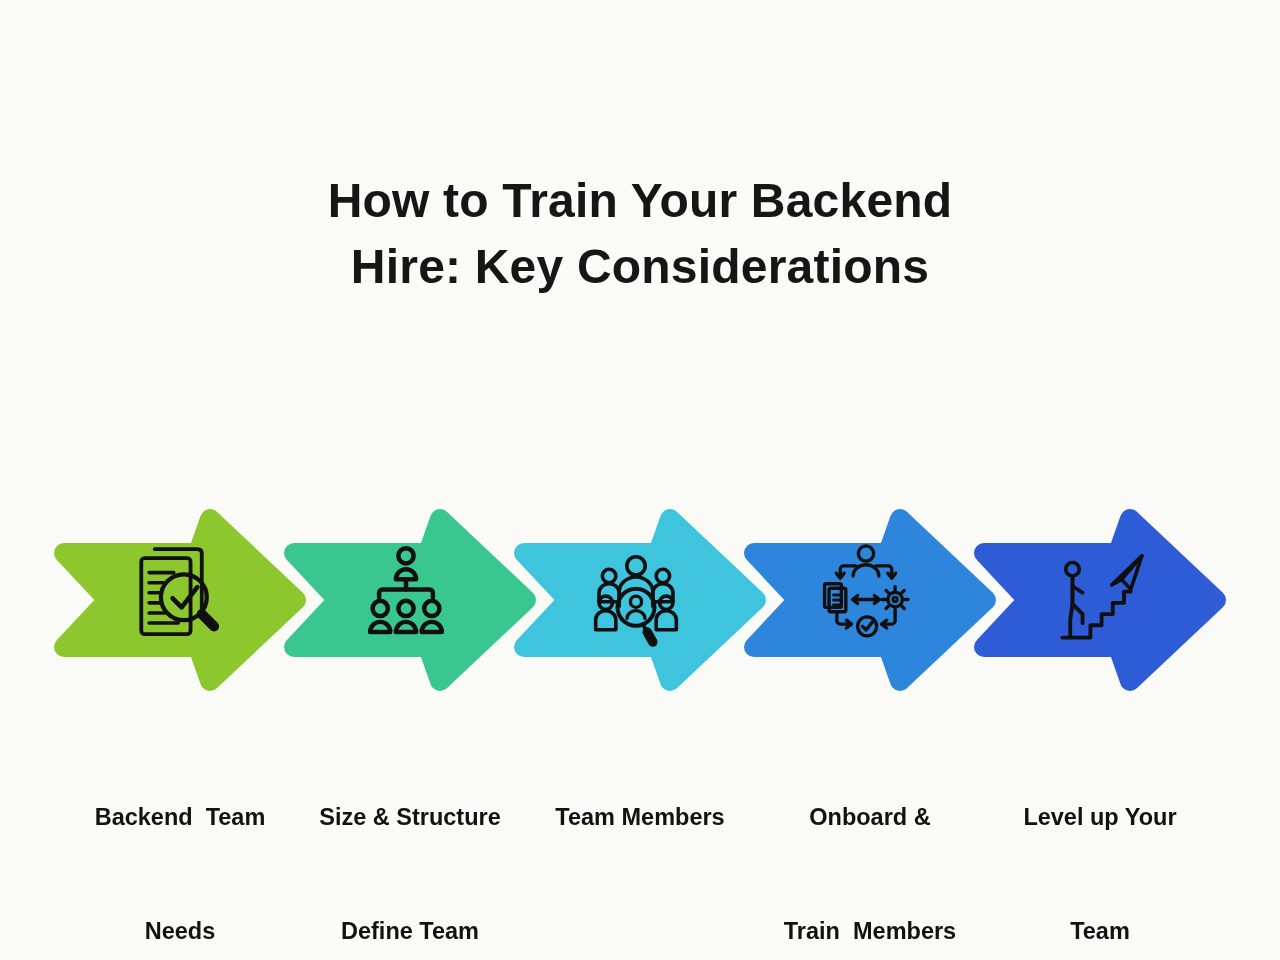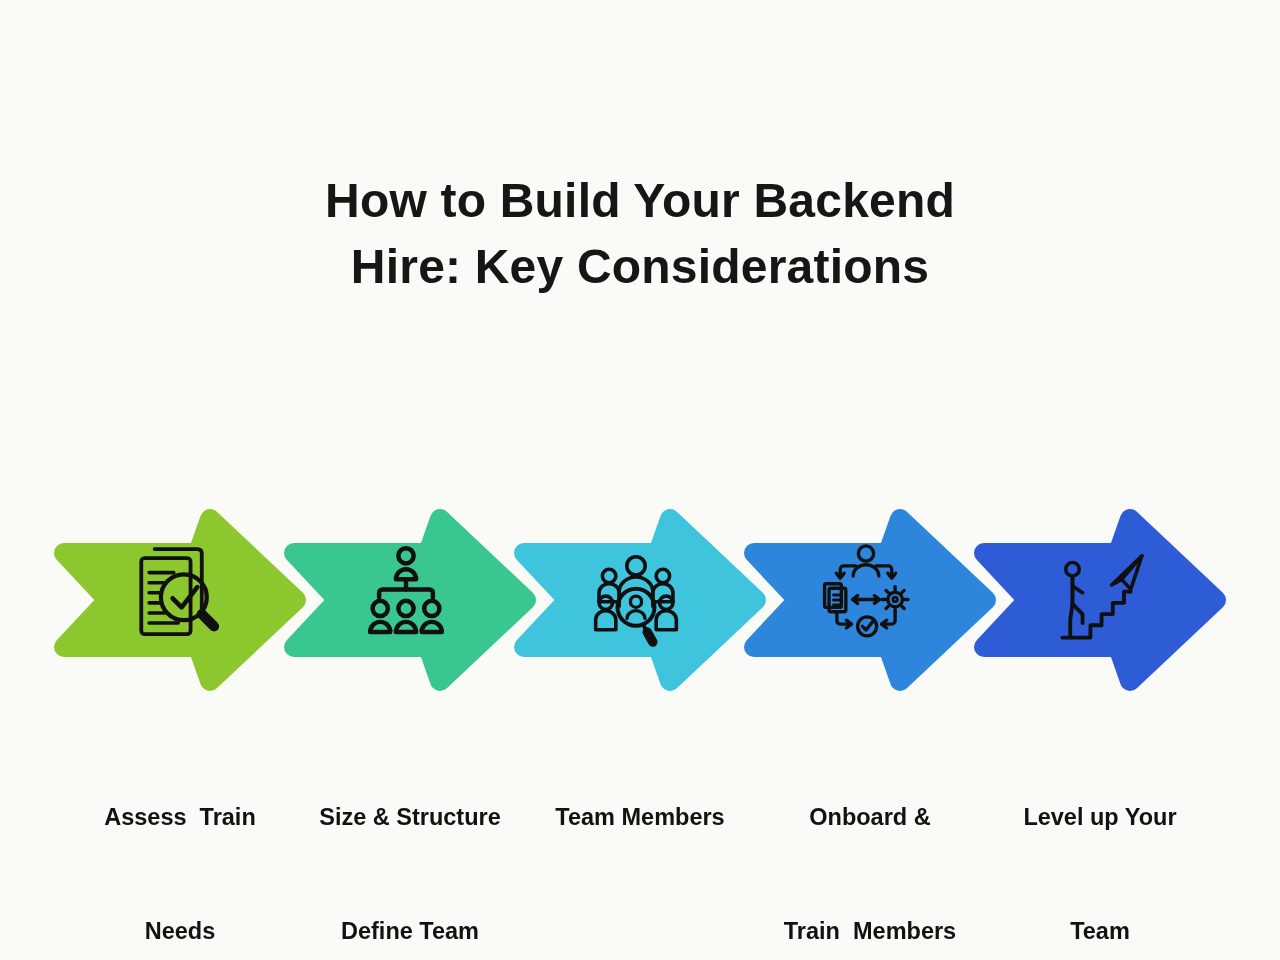--- a/index.html
+++ b/index.html
@@ -41,21 +41,21 @@
     color: #121212;
     white-space: pre-wrap;
   }
 </style>
 </head>
 <body>
 
 <div class="canvas">
 
   <div class="title">
-    <div>How to Build Your Backend</div>
+    <div>How to Train Your Backend</div>
     <div>Hire: Key Considerations</div>
   </div>
 
   <div class="step" style="left:50px">
     <svg class="arrow-svg" width="260" height="190" viewBox="0 0 260 190">
       <path d="M14,48 L148,48 L160,14 L246,95 L160,176 L148,142 L14,142 L58,95 Z" stroke-width="20" stroke-linejoin="round" fill="#8dc72e" stroke="#8dc72e"></path>
     </svg>
     <span class="icon">
       <svg viewBox="0 0 100 100">
         <path d="M31,9 H69 Q73,9 73,13 V70" stroke-width="3.4"></path>
@@ -163,21 +163,21 @@
         <path d="M29,42 L38,48" stroke-width="3.2"></path>
         <path d="M29,58 L38,67 L38,75" stroke-width="3.4"></path>
         <path d="M29,58 L27,72 L27,86" stroke-width="3.4"></path>
         <path d="M64,41 L91,15 L81,45 L73,36 Z" stroke-width="3.2"></path>
         <path d="M73,36 L91,15" stroke-width="3.2"></path>
       </svg>
     </span>
   </div>
 
   <div class="step-label" style="left:48px">
-    <div>Assess  Train</div>
+    <div>Backend  Team</div>
     <div>Needs</div>
   </div>
   <div class="step-label" style="left:278px">
     <div>Size &amp; Structure</div>
     <div>Define Team</div>
   </div>
   <div class="step-label" style="left:508px">
     <div>Team Members</div>
   </div>
   <div class="step-label" style="left:738px">

